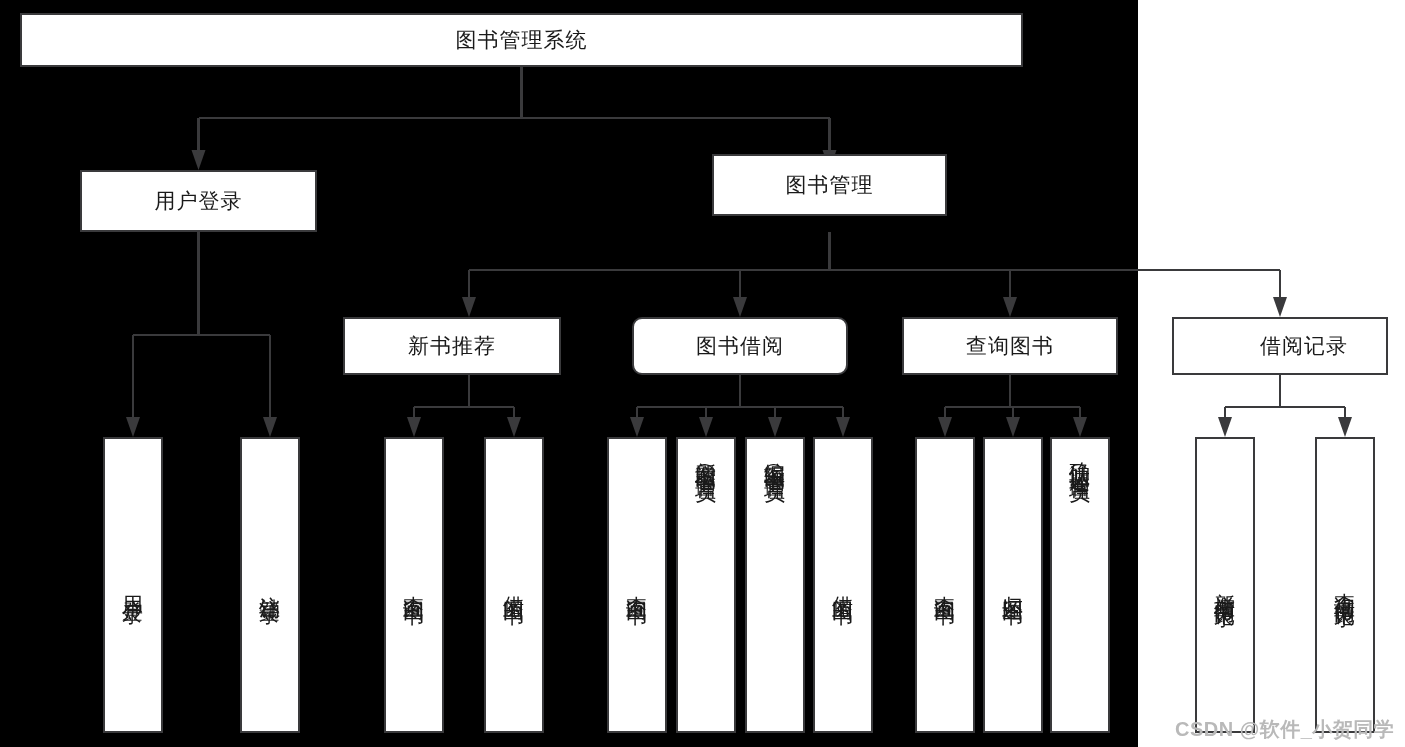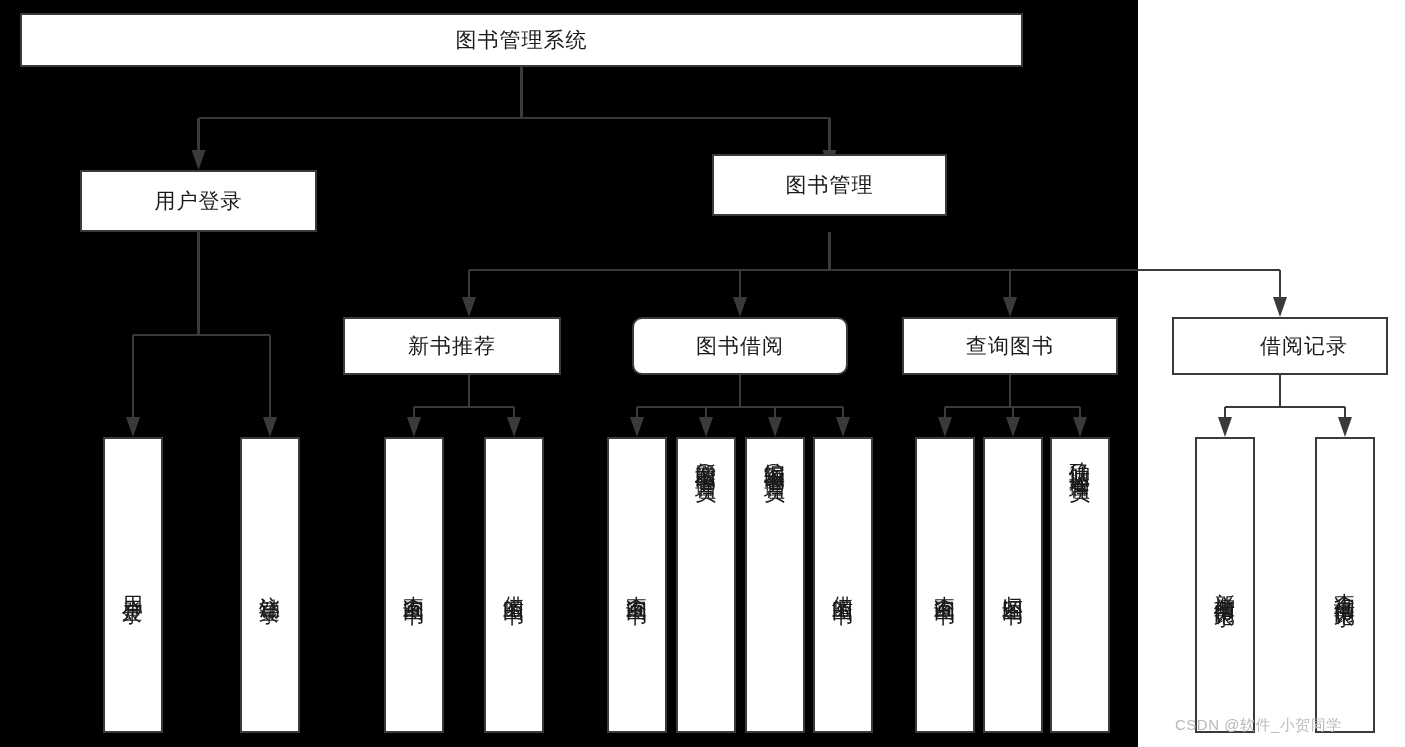--- a/index.html
+++ b/index.html
@@ -36,24 +36,25 @@
     writing-mode:vertical-rl;
     text-orientation:upright;
     font-size:21px;
     letter-spacing:3px;
     line-height:1;
     white-space:nowrap;
   }
   .watermark{
     position:absolute;
     color:#b9b9b9;
-    font-size:15px;
+    font-size:20px;
     letter-spacing:0.5px;
     white-space:nowrap;
     user-select:none;
+    font-weight:bold;
   }
 </style>
 </head>
 <body>
 
 <div id="diagram-root">
   <svg id="connectors" viewBox="0 0 1405 747" preserveAspectRatio="none" aria-hidden="true">
       <line x1="521.5" y1="67" x2="521.5" y2="118" stroke="#3a3a3c" stroke-width="2.5" shape-rendering="crispEdges"></line>
       <line x1="198.5" y1="118" x2="829.5" y2="118" stroke="#3a3a3c" stroke-width="2.5" shape-rendering="crispEdges"></line>
       <line x1="198.5" y1="118" x2="198.5" y2="152" stroke="#3a3a3c" stroke-width="2.5" shape-rendering="crispEdges"></line>

